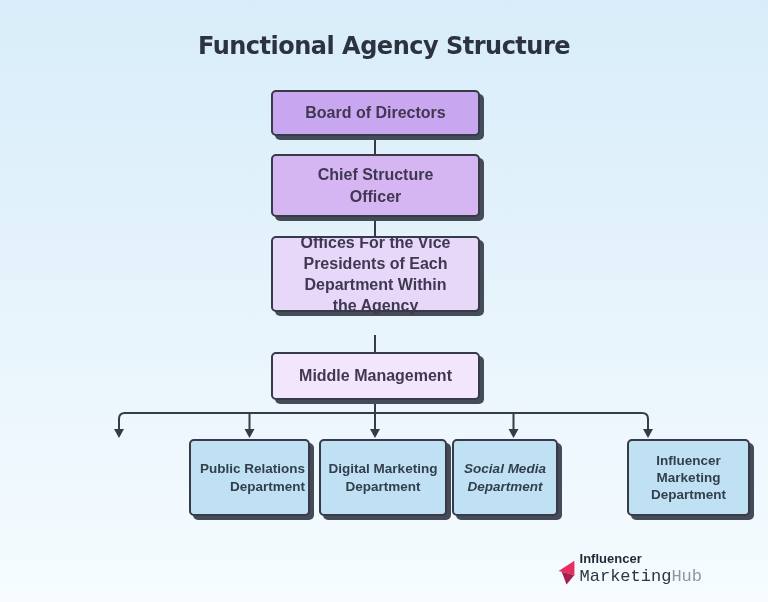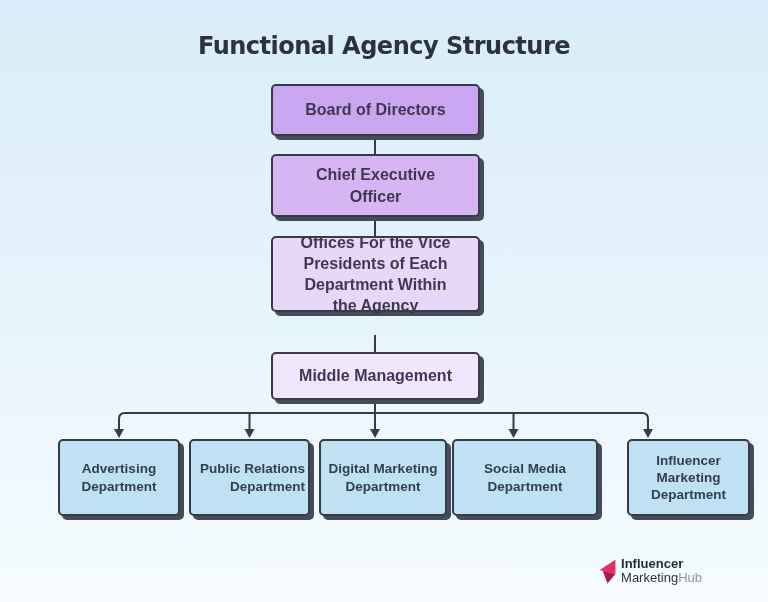--- a/index.html
+++ b/index.html
@@ -34,58 +34,58 @@
   }
   .level-box {
     left: 271px;
     width: 209px;
     padding: 0 20px;
     font-size: 16px;
     font-weight: bold;
     color: #3f3850;
     line-height: 1.32;
   }
-  .box-1 { top: 84px;  height: 52px; }
+  .box-1 { top: 90px;  height: 46px; }
   .box-2 { top: 154px; height: 63px; }
   .box-3 { top: 236px; height: 76px; }
   .box-4 { top: 352px; height: 48px; }
   .dept-box {
     top: 439px;
     height: 77px;
     padding: 0 3px;
     font-size: 13.5px;
     font-weight: bold;
     color: #323f4c;
     line-height: 1.27;
   }
   .dept-1 { left: 58px;  width: 122px; }
   .dept-2 { left: 189px; width: 121px; }
   .dept-3 { left: 319px; width: 128px; }
-  .dept-4 { left: 452px; width: 146px; }
+  .dept-4 { left: 452px; width: 106px; font-style: italic; }
   .dept-5 { left: 587px; width: 123px; }
   .connectors {
     position: absolute;
     top: 0; left: 0;
     width: 768px; height: 602px;
     pointer-events: none;
   }
   .connectors path { stroke: #363b45; stroke-width: 2; fill: none; }
   .connectors polygon { fill: #363b45; stroke: none; }
   .logo {
     position: absolute;
     right: 66px;
     bottom: 16px;
     display: flex;
-    align-items: center;
+    align-items: flex-end;
     gap: 4px;
   }
   .logo-mark { width: 19px; height: 27px; }
   .logo-text { display: flex; flex-direction: column; line-height: 1.12; }
   .logo-line1 { font-size: 13px; font-weight: bold; color: #1f2a35; }
-  .logo-line2 { font-size: 13px; font-weight: normal; }
+  .logo-line2 { font-size: 17px; font-weight: normal; font-family: Liberation Mono, monospace; }
   .logo-word-dark { color: #2c3642; }
   .logo-word-gray { color: #8d98a2; }
 </style>
 </head>
 <body>
 
 <div class="canvas">
 
   <h1 class="title">Functional Agency Structure</h1>
 
@@ -97,32 +97,29 @@
     <polygon points="244.5,429 254.5,429 249.5,438"></polygon>
     <polygon points="370,429 380,429 375,438"></polygon>
     <polygon points="508.5,429 518.5,429 513.5,438"></polygon>
     <polygon points="643,429 653,429 648,438"></polygon>
   </svg>
 
   <div class="node level-box box-1" style="background-color: rgb(201, 166, 240);">
     <span>Board of Directors</span>
   </div>
   <div class="node level-box box-2" style="background-color: rgb(213, 182, 243);">
-    <span>Chief Executive Officer</span>
+    <span>Chief Structure Officer</span>
   </div>
   <div class="node level-box box-3" style="background-color: rgb(231, 215, 248);">
     <span>Offices For the Vice Presidents of Each Department Within the Agency</span>
   </div>
   <div class="node level-box box-4" style="background-color: rgb(241, 230, 251);">
     <span>Middle Management</span>
   </div>
 
-  <div class="node dept-box dept-1" style="background-color: rgb(192, 225, 243);">
-    <span>Advertising Department</span>
-  </div>
   <div class="node dept-box dept-2" style="background-color: rgb(192, 225, 243); text-align: right;">
     <span>Public Relations Department</span>
   </div>
   <div class="node dept-box dept-3" style="background-color: rgb(192, 225, 243);">
     <span>Digital Marketing Department</span>
   </div>
   <div class="node dept-box dept-4" style="background-color: rgb(192, 225, 243);">
     <span>Social Media Department</span>
   </div>
   <div class="node dept-box dept-5" style="background-color: rgb(192, 225, 243); margin-left: 40px;">

